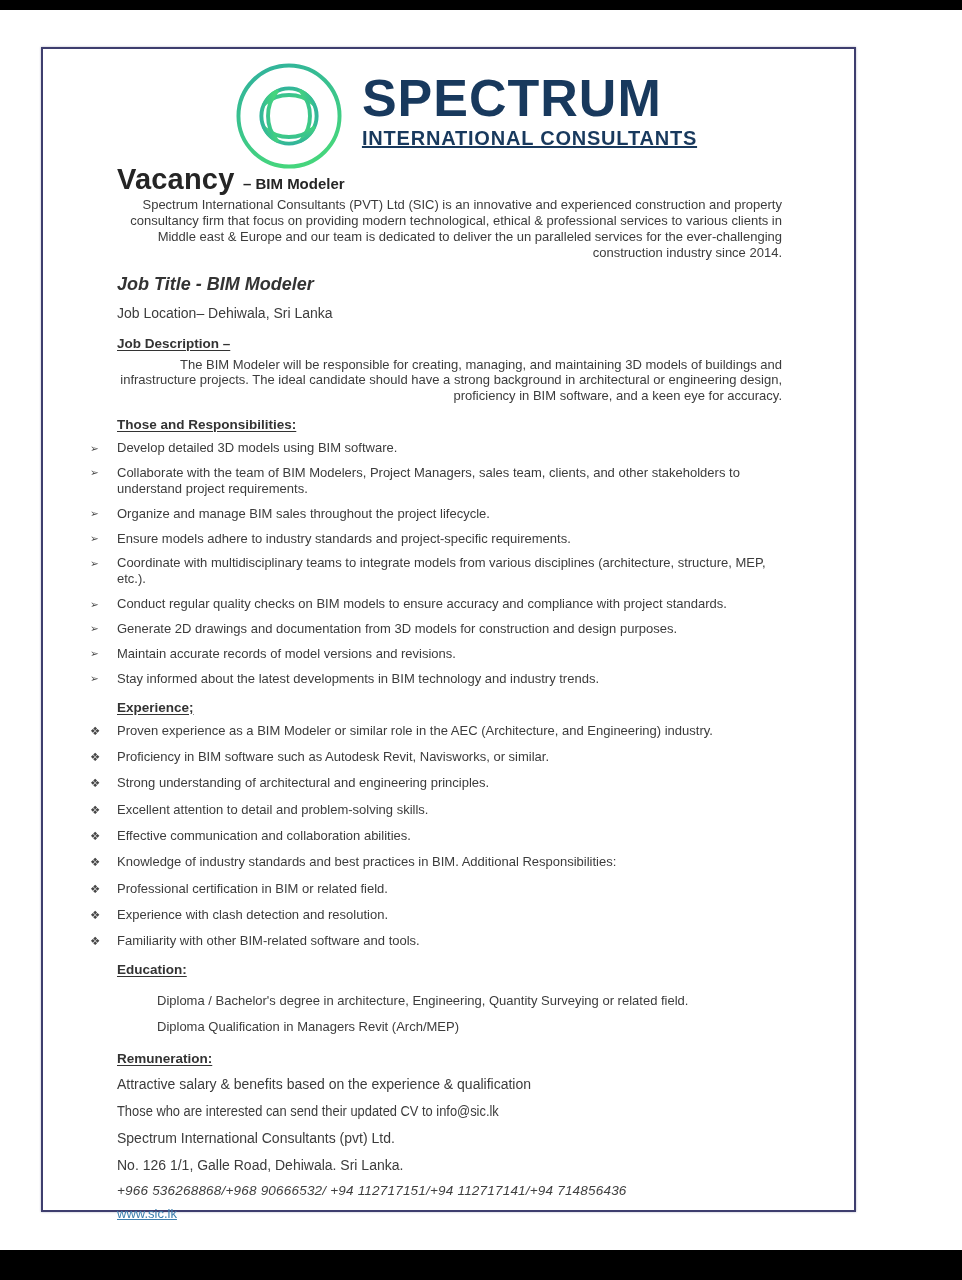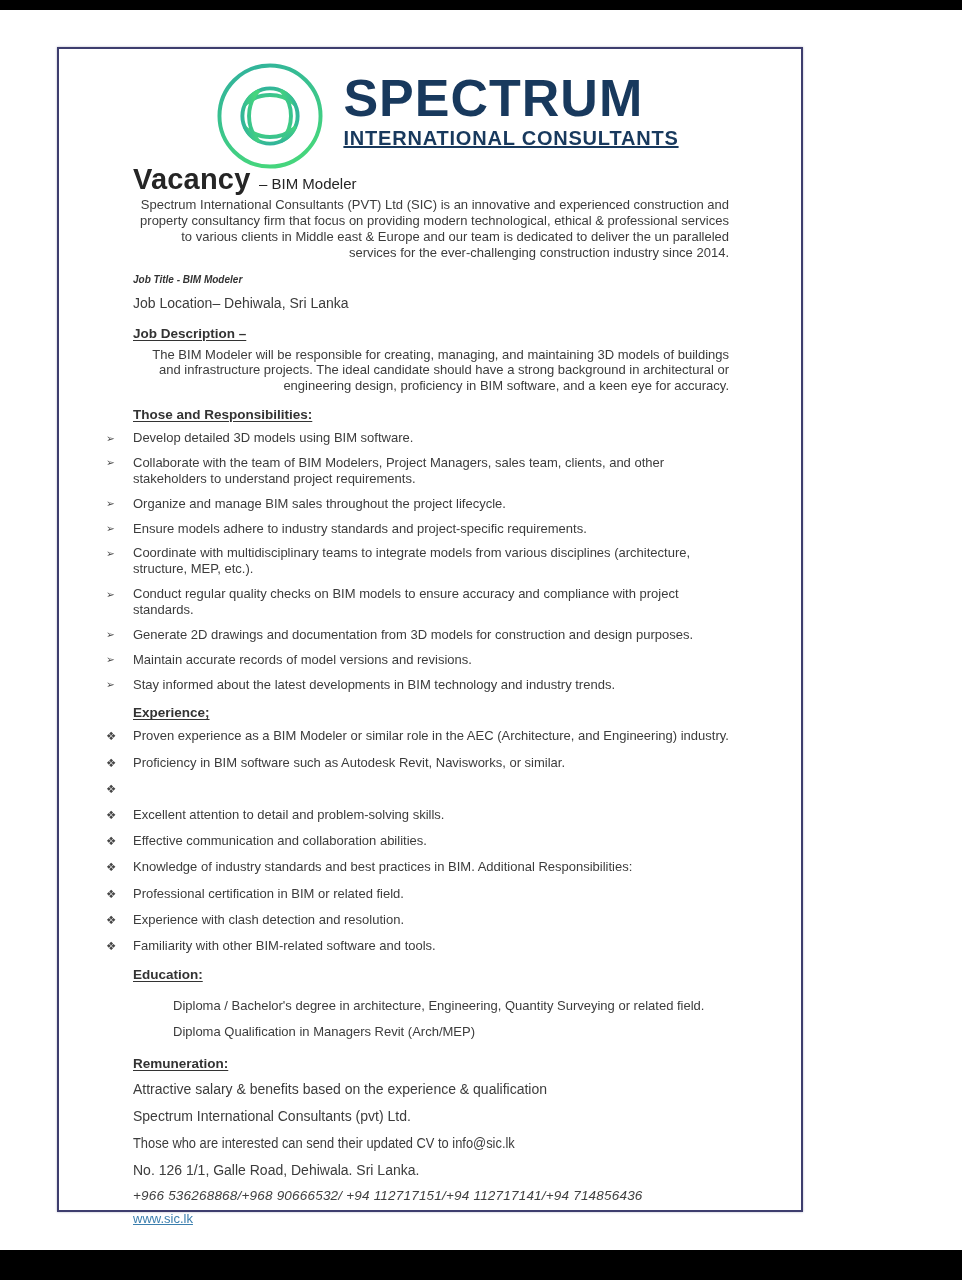--- a/index.html
+++ b/index.html
@@ -1,38 +1,38 @@
 <!DOCTYPE html>
 <html><head>
 <meta charset="utf-8">
 <style>
   html,body{margin:0;padding:0;background:#e9e9e9;}
   .page{position:relative;width:962px;height:1280px;background:#ffffff;overflow:hidden;
         font-family:"Liberation Sans",sans-serif;color:#3c3c3c;}
   .bar{position:absolute;left:0;right:0;background:#000;}
   .bar.top{top:0;height:10px;}
   .bar.bottom{bottom:0;height:30px;}
-  .sheet{position:absolute;left:41px;top:47px;width:746px;height:1165px;
+  .sheet{position:absolute;left:41px;top:47px;width:815px;height:1165px;
          border:2px solid #3e3e6e;box-sizing:border-box;background:#fff;
-         box-shadow:0 0 2px rgba(62,62,110,.4);margin-left:16px;}
+         box-shadow:0 0 2px rgba(62,62,110,.4);}
   .content{padding:0 72px 0 74px;}
   
   .logo-row{display:flex;justify-content:center;align-items:flex-start;gap:12px;
             margin:6px 0 -12px 0;transform:translateX(14px);}
   .logo-icon{width:122px;height:122px;flex:0 0 auto;}
   .brand-block{padding-top:16px;}
   .brand{font-size:52px;font-weight:800;letter-spacing:1px;color:#18395d;line-height:1.05;}
   .brand-sub{font-size:20px;font-weight:700;letter-spacing:.8px;color:#18395d;margin-top:1px;text-decoration:underline;}
   
   .vac-row{margin:0 0 3px 0;line-height:1;}
   .vac-main{font-size:29px;font-weight:800;color:#252525;letter-spacing:.2px;}
-  .vac-suffix{font-size:15px;font-weight:400;color:#252525;margin-left:4px;}
+  .vac-suffix{font-size:15px;font-weight:700;color:#252525;margin-left:4px;}
   .sec-head{font-size:13.5px;font-weight:700;color:#333;margin:13px 0 6px 0;}
   .sec-head span{text-decoration:underline;text-underline-offset:2px;}
-  .job-title{font-size:10px;font-weight:700;font-style:italic;color:#333;margin:14px 0 6px 0;}
+  .job-title{font-size:18px;font-weight:700;font-style:italic;color:#333;margin:14px 0 6px 0;}
   
   .body-p{font-size:13px;line-height:1.22;margin:6px 0;color:#3c3c3c;text-align:right;}
   .intro{margin-top:2px;}
   .plain-line{font-size:14px;line-height:1.22;margin:10px 0;}
   
   ul.blist{list-style:none;margin:8px 0 2px 0;padding:0;}
   ul.blist li{display:flex;margin:0 0 9px 0;font-size:13px;line-height:1.22;color:#3c3c3c;}
   ul.blist .bullet{flex:0 0 16px;margin-left:-27px;margin-right:11px;
                    font-family:"DejaVu Sans",sans-serif;color:#474747;}
   ul.duties .bullet{font-size:10.5px;padding-top:1.5px;}
@@ -135,20 +135,21 @@
           <li>
             <span class="bullet">❖</span>
             <span>Proven experience as a BIM Modeler or similar role in the AEC (Architecture, and Engineering) industry.</span>
           </li>
           <li>
             <span class="bullet">❖</span>
             <span>Proficiency in BIM software such as Autodesk Revit, Navisworks, or similar.</span>
           </li>
           <li>
             <span class="bullet">❖</span>
+            <span>Strong understanding of architectural and engineering principles.</span>
           </li>
           <li>
             <span class="bullet">❖</span>
             <span>Excellent attention to detail and problem-solving skills.</span>
           </li>
           <li>
             <span class="bullet">❖</span>
             <span>Effective communication and collaboration abilities.</span>
           </li>
           <li>
@@ -170,22 +171,22 @@
         </ul>
 
       <h2 class="sec-head"><span>Education:</span></h2>
       <ul class="nobullet">
           <li><span>Diploma / Bachelor's degree in architecture, Engineering, Quantity Surveying or related field.</span></li>
           <li><span>Diploma Qualification in Managers Revit (Arch/MEP)</span></li>
         </ul>
 
       <h2 class="sec-head"><span>Remuneration:</span></h2>
       <p class="plain-line">Attractive salary &amp; benefits based on the experience &amp; qualification</p>
+      <p class="plain-line"><span class="condensed">Those who are interested can send their updated CV to info@sic.lk</span></p>
       <p class="plain-line">Spectrum International Consultants (pvt) Ltd.</p>
-      <p class="plain-line"><span class="condensed">Those who are interested can send their updated CV to info@sic.lk</span></p>
       <p class="plain-line" style="margin-bottom:4px">No. 126 1/1, Galle Road, Dehiwala. Sri Lanka.</p>
       <p class="phones">+966 536268868/+968 90666532/ +94 112717151/+94 112717141/+94 714856436</p>
       <a class="site" href="#">www.sic.lk</a>
 
     </div>
   </div>
 
   <div class="bar bottom"></div>
 </div>
 

